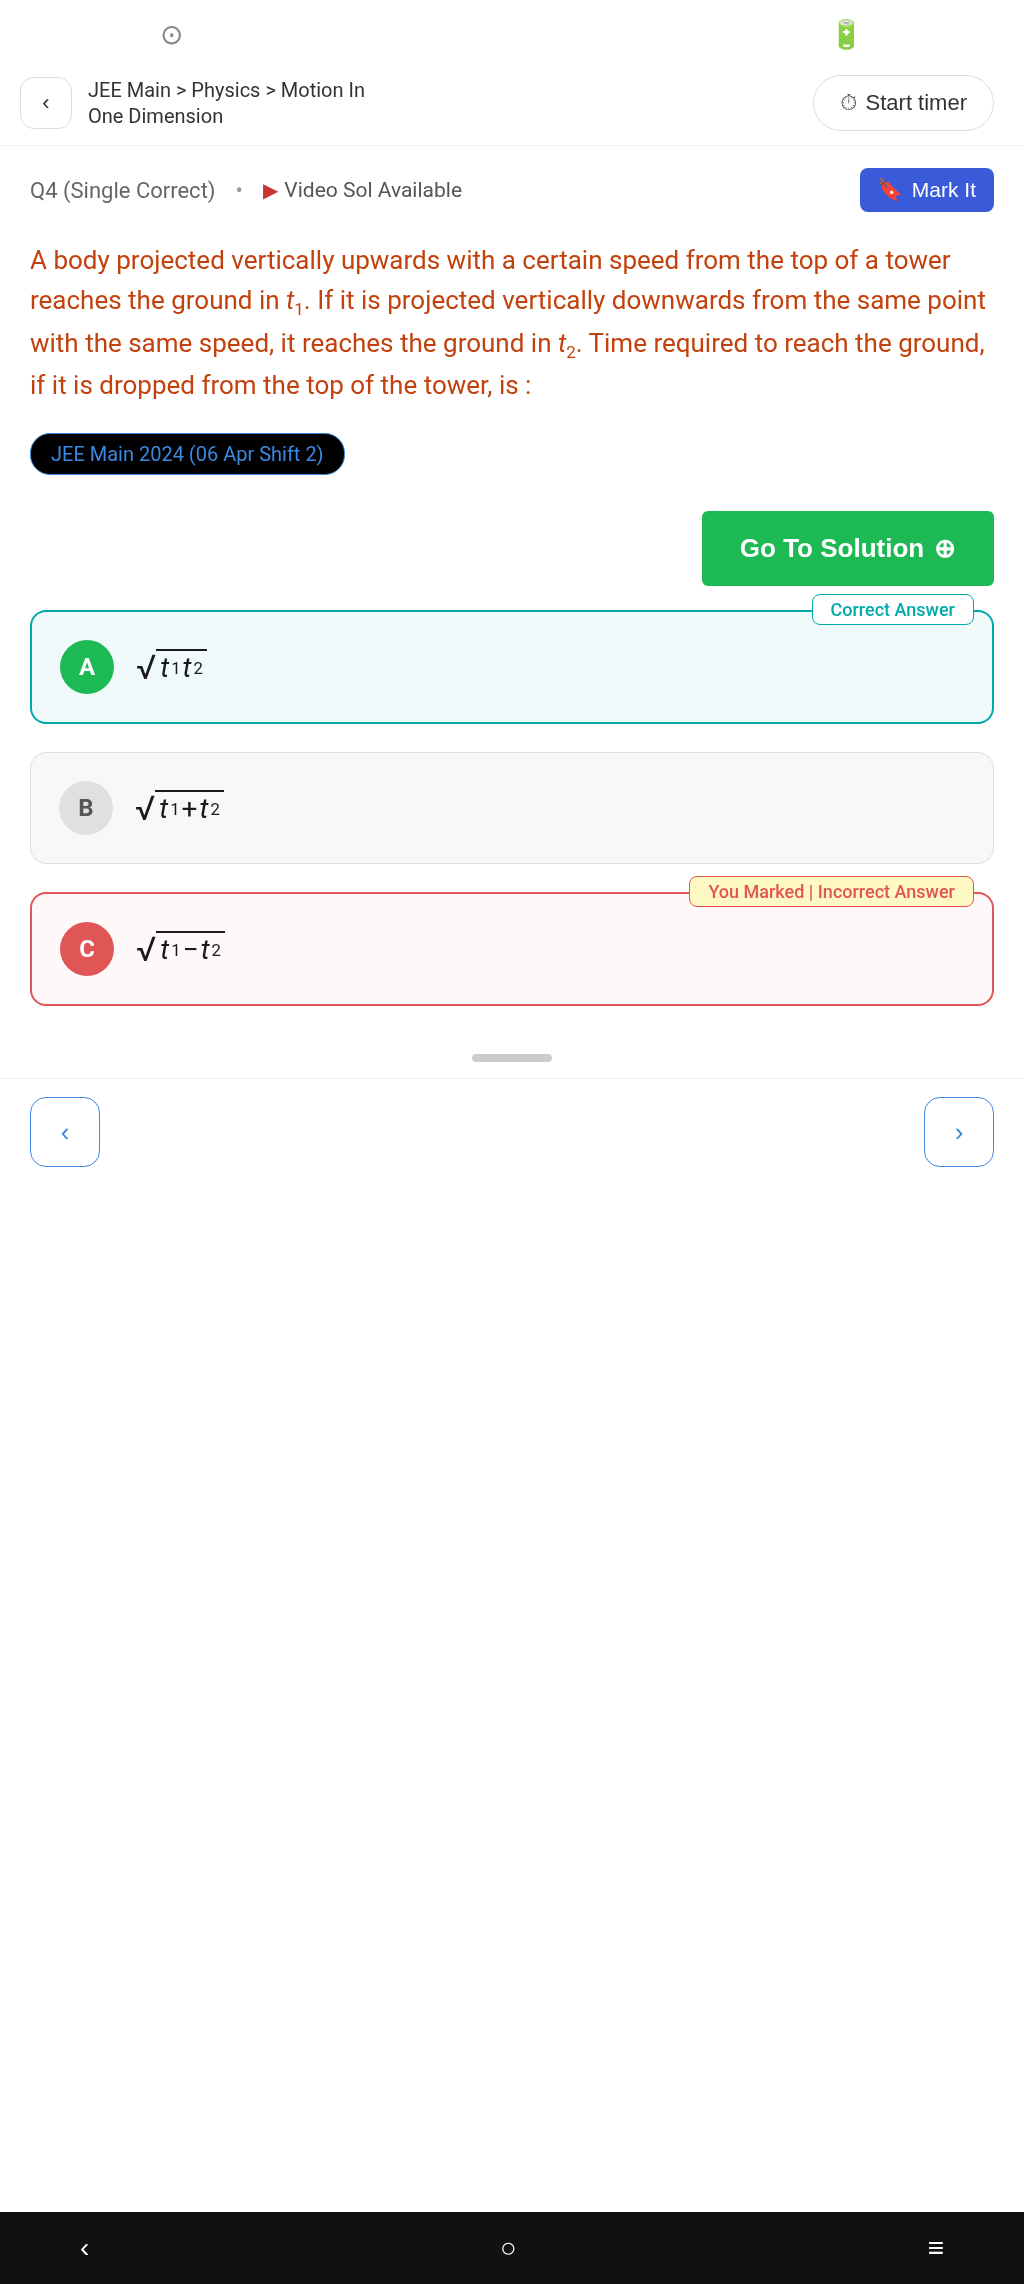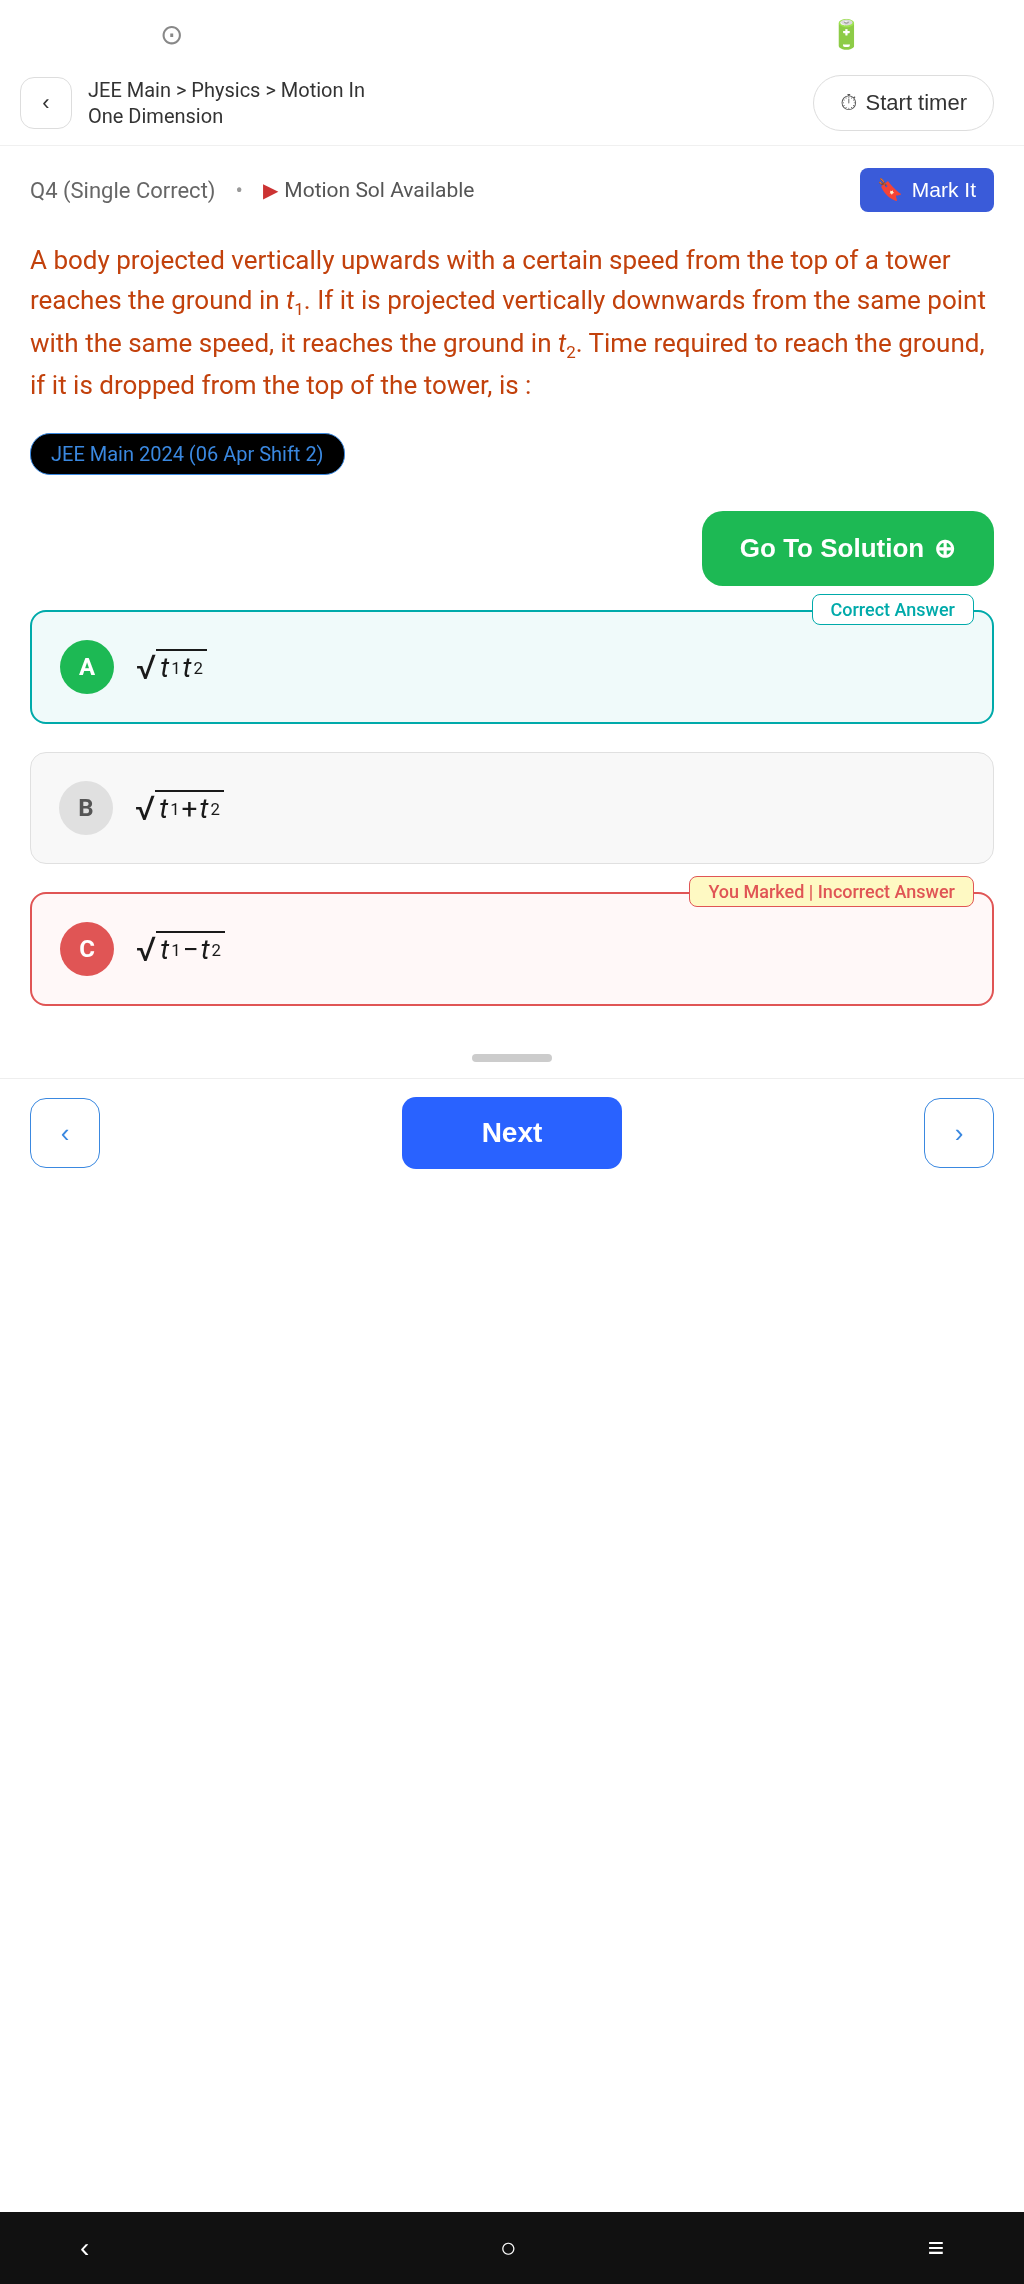--- a/index.html
+++ b/index.html
@@ -133,21 +133,21 @@
       justify-content: flex-end;
       padding: 16px 30px 24px 30px;
     }
     .go-solution-btn {
       display: flex;
       align-items: center;
       gap: 10px;
       background: #1db954;
       color: #fff;
       border: none;
-      border-radius: 21px;
+      border-radius: 6px;
       padding: 22px 38px;
       font-size: 26px;
       font-weight: 600;
       cursor: pointer;
     }
     .go-solution-icon {
       font-size: 26px;
     }
 
     .options-container {
@@ -341,21 +341,21 @@
     <span>Start timer</span>
   </button>
 </div>
 
 
 <div class="question-meta">
   <span>Q4 (Single Correct)</span>
   <span class="dot-separator">•</span>
   <div class="video-badge">
     <span class="video-icon">▶</span>
-    <span>Motion Sol Available</span>
+    <span>Video Sol Available</span>
   </div>
   <button class="mark-it-btn">
     <span>🔖</span>
     <span>Mark It</span>
   </button>
 </div>
 
 
 <div class="question-text">
   A body projected vertically upwards with a certain speed from the top of a tower reaches the ground in <em>t</em><sub>1</sub>. If it is projected vertically downwards from the same point with the same speed, it reaches the ground in <em>t</em><sub>2</sub>. Time required to reach the ground, if it is dropped from the top of the tower, is :
@@ -429,21 +429,20 @@
 
 <div class="scroll-indicator">
   <div class="scroll-pill"></div>
 </div>
 
 
 <div class="bottom-nav">
   <button class="nav-arrow-btn">
     <span>‹</span>
   </button>
-  <button class="next-btn">Next</button>
   <button class="nav-arrow-btn">
     <span>›</span>
   </button>
 </div>
 
 
 <div style="height: 100px;"></div>
 
 
 <div class="system-bar">

